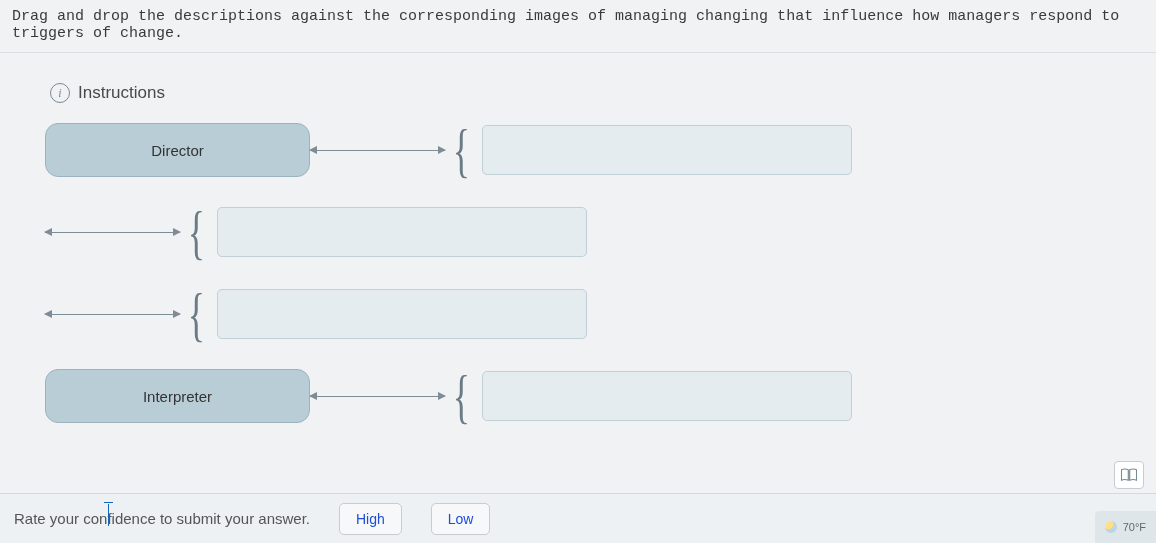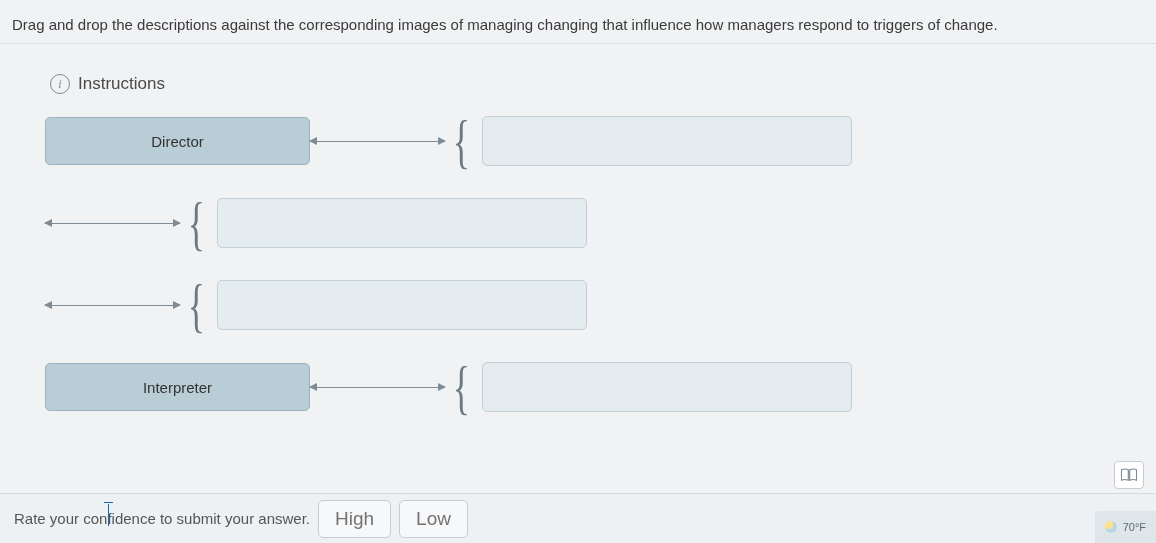--- a/index.html
+++ b/index.html
@@ -4,24 +4,25 @@
 <style>
   * { box-sizing: border-box; margin: 0; padding: 0; }
   html, body { width: 1156px; height: 543px; overflow: hidden; }
   body {
     font-family: Arial, Helvetica, sans-serif;
     background: #f0f2f4;
     color: #444;
     position: relative;
   }
   .prompt {
-    padding: 16px 12px 10px 12px;
+    padding: 8px 12px 10px 12px;
     font-size: 15px;
     color: #3a3a3a;
     border-bottom: 1px solid #dcdfe2;
+    font-family: Liberation Mono, monospace;
   }
   .instructions-row {
     display: flex;
     align-items: center;
     gap: 8px;
     padding: 30px 0 10px 50px;
     font-size: 17px;
     color: #4a4a4a;
   }
   .info-icon {
@@ -40,24 +41,24 @@
     padding: 10px 0 0 45px;
   }
   .match-row {
     display: flex;
     align-items: center;
     margin-bottom: 28px;
     height: 54px;
   }
   .label-box {
     width: 265px;
-    height: 48px;
+    height: 54px;
     background: #b9cdd6;
     border: 1px solid #9bb3bf;
-    border-radius: 5px;
+    border-radius: 13px;
     display: flex;
     align-items: center;
     justify-content: center;
     font-size: 15px;
     color: #333;
   }
   .connector {
     width: 135px;
     height: 1px;
     position: relative;
@@ -107,21 +108,21 @@
     position: absolute;
     bottom: 0;
     left: 0;
     right: 0;
     height: 50px;
     background: #eef1f3;
     border-top: 1px solid #d5d9dc;
     display: flex;
     align-items: center;
     padding: 0 14px;
-    gap: 8px;
+    gap: 29px;
   }
   .footer-text {
     font-size: 15px;
     color: #555;
     position: relative;
   }
   .text-cursor {
     display: inline-block;
     position: relative;
   }
@@ -141,22 +142,22 @@
     left: -3px;
     width: 9px;
     height: 3px;
     border-top: 1.5px solid #1565c0;
   }
   .conf-btn {
     padding: 7px 16px;
     border: 1px solid #c6ccd1;
     border-radius: 5px;
     background: #f6f8f9;
-    color: #737373;
-    font-size: 19px;
+    color: #1d4ed8;
+    font-size: 14px;
     cursor: pointer;
   }
   .book-icon {
     position: absolute;
     right: 12px;
     bottom: 54px;
     width: 30px; height: 28px;
     border: 1px solid #c6ccd1;
     border-radius: 4px;
     background: #fff;

